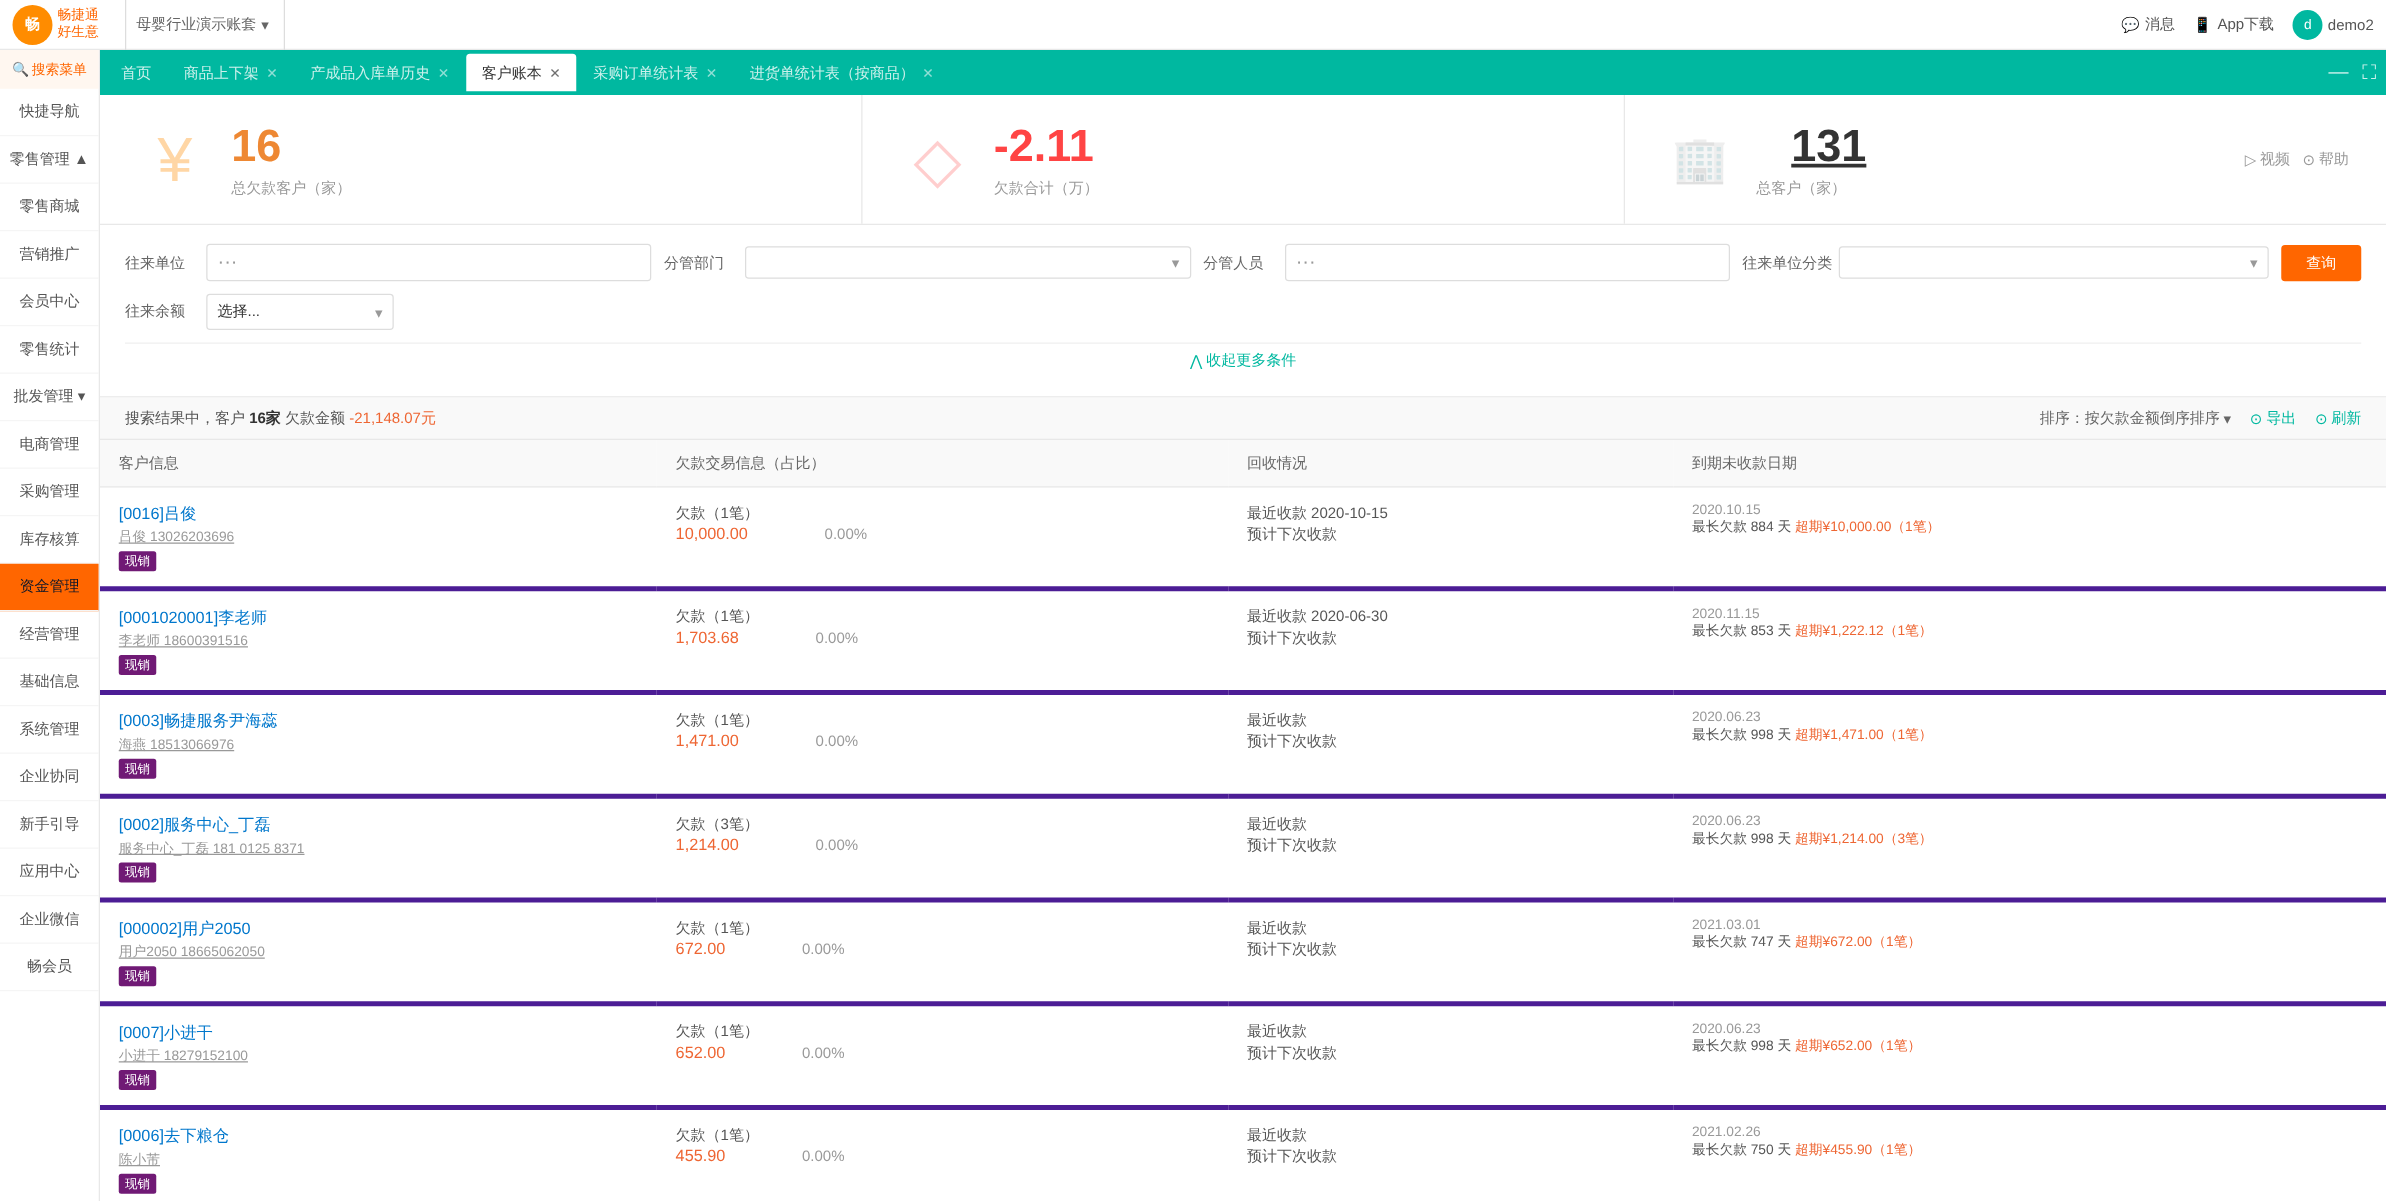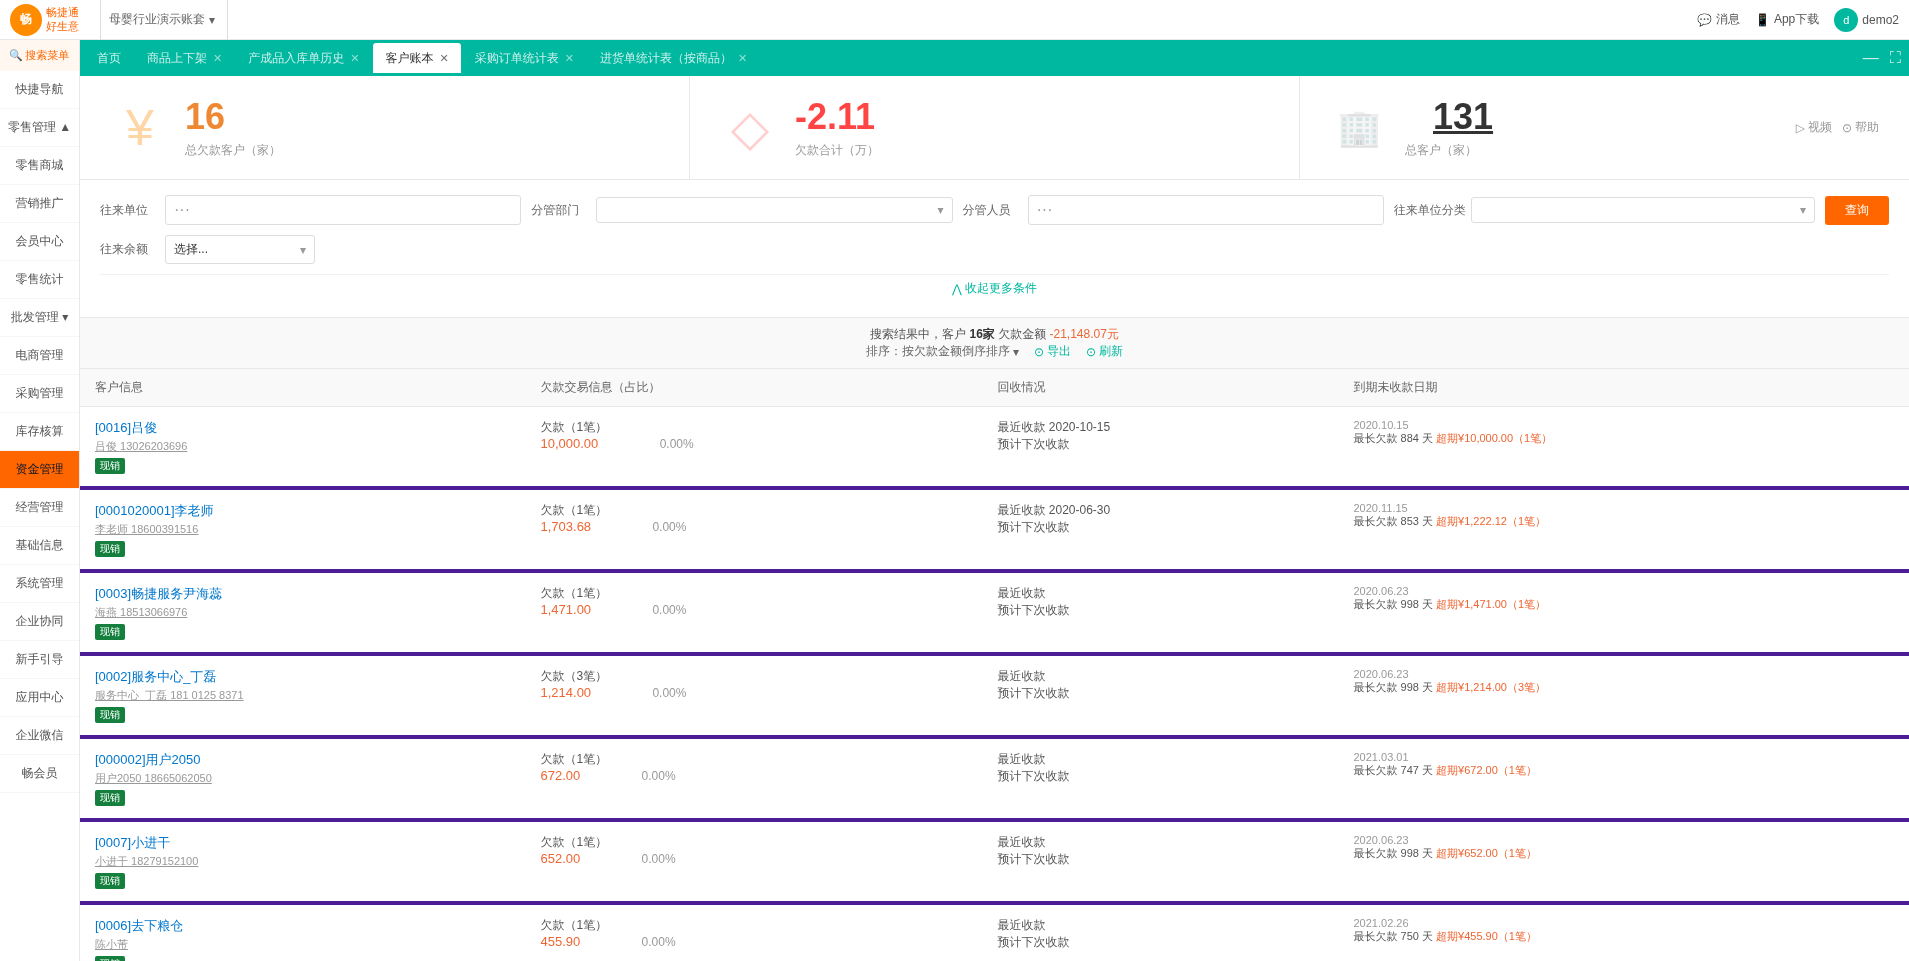--- a/index.html
+++ b/index.html
@@ -57,34 +57,34 @@
     .filter-item { display: flex; align-items: center; gap: 5px; flex: 1; min-width: 200px; }
     .filter-label { color: #666; font-size: 12px; white-space: nowrap; min-width: 60px; }
     .filter-input-btn { display: flex; align-items: center; gap: 5px; border: 1px solid #ddd; border-radius: 3px; padding: 5px 8px; font-size: 12px; color: #333; cursor: pointer; background: #fff; flex: 1; }
     .filter-select { flex: 1; border: 1px solid #ddd; border-radius: 3px; padding: 5px 8px; font-size: 12px; color: #333; cursor: pointer; background: #fff; display: flex; align-items: center; justify-content: space-between; }
     .filter-dots { color: #999; font-size: 16px; }
     .filter-chevron { color: #999; font-size: 12px; }
     .search-btn { background: #ff6600; color: #fff; border: none; border-radius: 3px; padding: 6px 20px; font-size: 12px; cursor: pointer; white-space: nowrap; }
     .collapse-btn { text-align: center; color: #00b8a0; cursor: pointer; font-size: 12px; padding: 5px 0; border-top: 1px solid #f0f0f0; margin-top: 5px; display: flex; align-items: center; justify-content: center; gap: 3px; }
 
     
-    .results-bar { background: #f9f9f9; padding: 8px 20px; display: flex; align-items: center; justify-content: space-between; border-bottom: 1px solid #e8e8e8; font-size: 12px; color: #555; flex-direction: column; }
+    .results-bar { background: #f9f9f9; padding: 8px 20px; display: flex; align-items: center; justify-content: space-between; border-bottom: 1px solid #e8e8e8; font-size: 12px; color: #555; }
     .results-info span.count { color: #333; font-weight: bold; }
     .results-actions { display: flex; align-items: center; gap: 15px; color: #666; }
     .sort-select { display: flex; align-items: center; gap: 3px; cursor: pointer; }
     .action-btn { display: flex; align-items: center; gap: 3px; cursor: pointer; color: #00b8a0; }
 
     
     .data-table { width: 100%; background: #fff; border-collapse: collapse; }
     .data-table thead tr { background: #f9f9f9; }
     .data-table th { padding: 10px 15px; text-align: left; font-size: 12px; color: #666; font-weight: normal; border-bottom: 1px solid #e8e8e8; }
     .data-table td { padding: 12px 15px; border-bottom: 4px solid #4c1d95; vertical-align: top; font-size: 12px; }
     .customer-name { color: #0077cc; font-size: 13px; cursor: pointer; }
     .customer-info { color: #999; font-size: 11px; margin-top: 2px; text-decoration: underline; }
-    .tag { display: inline-block; background: #15803d; color: #fff; border-radius: 2px; padding: 1px 5px; font-size: 10px; margin-top: 4px; }
+    .tag { display: inline-block; background: #701a75; color: #fff; border-radius: 2px; padding: 1px 5px; font-size: 10px; margin-top: 4px; }
     .amount-red { color: #e63; font-size: 13px; }
     .amount-percent { color: #999; font-size: 12px; margin-left: 10px; padding-left: 48px; }
     .debt-label { color: #555; font-size: 12px; }
     .date-text { color: #999; font-size: 11px; }
     .overdue-text { color: #e63; font-size: 11px; }
     .overdue-days { color: #555; font-size: 11px; }
     .collection-info { font-size: 12px; color: #555; }
 
     
     ::-webkit-scrollbar { width: 6px; height: 6px; }

